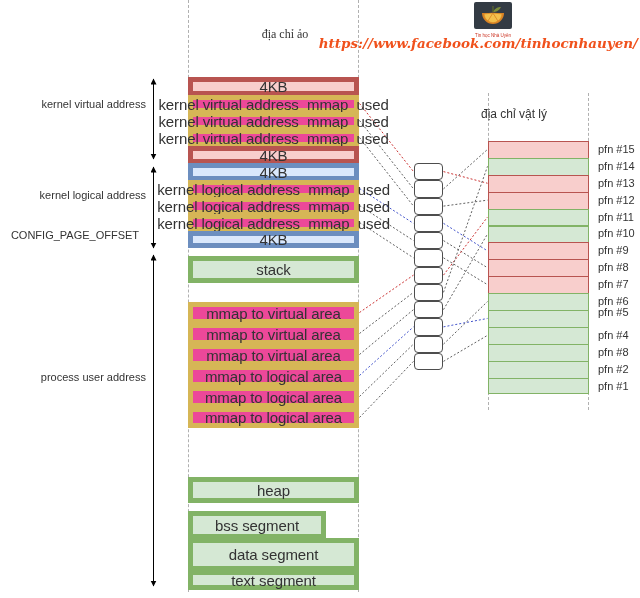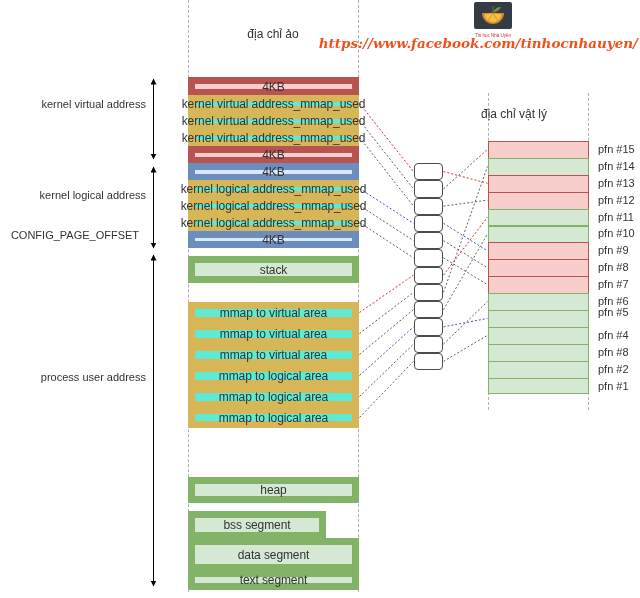--- a/index.html
+++ b/index.html
@@ -2,23 +2,23 @@
 <html><head>
 <meta charset="utf-8">
 <style>
   html,body{margin:0;padding:0;background:#fff;}
   #canvas{position:relative;width:640px;height:598px;background:#fff;overflow:hidden;
           font-family:"Liberation Sans",sans-serif;}
   .col-guide{position:absolute;box-sizing:border-box;
              border-left:1px dashed #b0b0b0;border-right:1px dashed #b0b0b0;}
   .col-title{position:absolute;font-size:12px;color:#333;text-align:center;}
   .block{position:absolute;box-sizing:border-box;display:flex;align-items:center;justify-content:center;
-         font-size:12px;letter-spacing:-0.1px;color:#333;border:7px solid #be185d;white-space:nowrap;}
+         font-size:15px;letter-spacing:-0.1px;color:#333;border:5px solid #be185d;white-space:nowrap;}
   .block.pink  {background:#f8cecc;border-color:#b85450;}
-  .block.yellow{background:#5eead4;border-color:#d6b656;}
+  .block.yellow{background:#ec4899;border-color:#d6b656;}
   .block.blue  {background:#dae8fc;border-color:#6c8ebf;}
   .block.green {background:#d5e8d4;border-color:#82b366;}
   .frame{position:absolute;box-sizing:border-box;left:488px;width:101px;border:1px solid #999;}
   .frame.red  {background:#f8cecc;border-color:#b85450;}
   .frame.green{background:#d5e8d4;border-color:#82b366;}
   .pte{position:absolute;box-sizing:border-box;left:414px;width:29px;height:17.25px;
        background:#fff;border:1px solid #4d4d4d;border-radius:4px;}
   .pfn-label{position:absolute;left:598px;width:42px;font-size:11px;color:#333;}
   .ann{position:absolute;font-size:11px;color:#333;}
   .ra{text-align:right;}
@@ -30,21 +30,21 @@
   #overlay{position:absolute;left:0;top:0;pointer-events:none;}
 </style>
 </head>
 <body>
 
 <div id="canvas">
 
   <div class="col-guide" style="left:188px;top:0;width:171px;height:592px;"></div>
   <div class="col-guide" style="left:488px;top:93px;width:101px;height:317px;"></div>
 
-  <div class="col-title" style="left:188px;top:27px;width:170px;">địa chỉ ảo</div>
+  <div class="col-title" style="left:200px;top:27px;width:170px;font-family:Liberation Serif, serif;">địa chỉ ảo</div>
   <div class="col-title" style="left:464px;top:107px;width:100px;">địa chỉ vật lý</div>
 
   <div class="ann ra" style="left:0;width:146px;top:98px;">kernel virtual address</div>
   <div class="ann ra" style="left:0;width:146px;top:189px;">kernel logical address</div>
   <div class="ann" style="left:0;width:150px;top:229px;text-align:center;">CONFIG_PAGE_OFFSET</div>
   <div class="ann ra" style="left:0;width:146px;top:371px;">process user address</div>
 
   <div id="logo">
     <svg width="38" height="27" viewBox="0 0 38 27">
       <rect x="0" y="0" width="38" height="27" rx="2" fill="#333b44"></rect>

